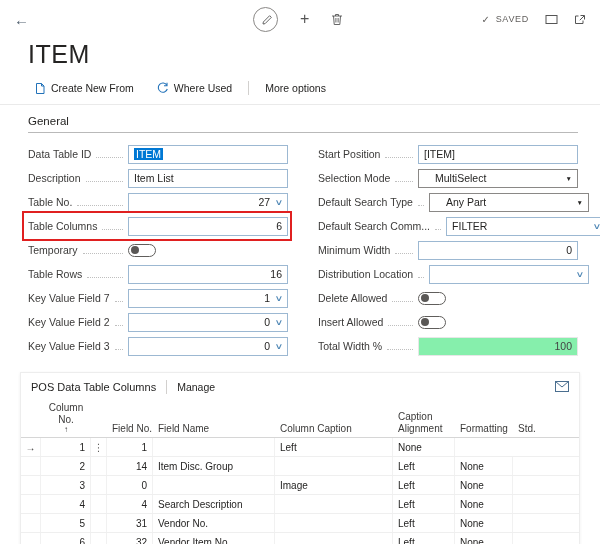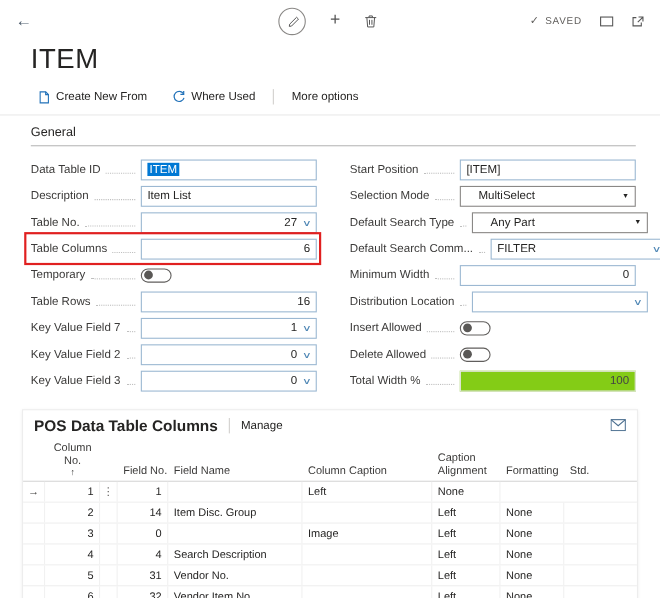--- a/index.html
+++ b/index.html
@@ -29,36 +29,36 @@
   .general { padding:0 22px 0 28px; }
   .sec-head { font-size:11.5px; font-weight:400; padding:10px 0 5px; border-bottom:1px solid #b9b9b9; }
   .fields { display:flex; gap:30px; margin-top:9px; }
   .fcol { flex:1; min-width:0; }
   .field { display:flex; align-items:center; height:24px; position:relative; }
   .flabel { font-size:10.5px; color:#3b3a39; white-space:nowrap; flex-shrink:0; }
   .leader { flex:1; border-bottom:1px dotted #bfbfbf; margin:0 5px; height:8px; min-width:6px; }
   .slot { width:160px; flex-shrink:0; display:flex; align-items:center; }
   .box { flex:1; height:19px; border:1px solid #9cb8d2; background:#fff; display:flex; align-items:center; padding:0 5px; font-size:10.5px; color:#252423; overflow:hidden; }
   .box.select { border-color:#8a8886;padding-left:16px; }
-  .box.readonly { background:#84cc16; border-color:#e7e7e7; color:#444; }
+  .box.readonly { background:#86efac; border-color:#e7e7e7; color:#444; }
   .box .val { white-space:nowrap; }
   .box.num .val { margin-left:auto; }
   .val.highlight { background:#0078d4; color:#fff; padding:0 2px; }
   .chev { margin-left:auto; color:#4f87b5; font-size:8px; transform:scaleX(1.5); flex-shrink:0; }
   .box.num .chev, .box.lookup .chev { margin-left:6px; }
   .box.num .chev { margin-left:6px; }
   .caret { margin-left:auto; color:#252423; font-size:6.5px; flex-shrink:0; }
   .toggle { width:28px; height:13px; border:1px solid #605e5c; border-radius:8px; position:relative; background:#fff; }
   .knob { position:absolute; left:2px; top:1.5px; width:8px; height:8px; border-radius:50%; background:#5a5856; }
   .redbox { position:absolute; left:-6px; right:-4px; top:-3px; bottom:-3px; border:2px solid #e02020; pointer-events:none; z-index:2; }
 
   
   .part { margin:14px 20px 0 20px; border:1px solid #ededed; box-shadow:0 1px 3px rgba(0,0,0,.07); background:#fff; }
   .part-head { display:flex; align-items:center; height:27px; padding:0 10px; }
-  .part-title { font-size:14px; font-weight:700; padding-right:10px; }
+  .part-title { font-size:11px; font-weight:400; padding-right:10px; }
   .manage { font-size:10.5px; color:#252423; padding:0 10px; }
   .part-head .icon-right { margin-left:auto; display:flex; }
 
   .grid { --cols:20px 50px 16px 46px 122px 118px 62px 58px 1fr; font-size:10px; padding-bottom:6px; }
   .ghead { display:grid; grid-template-columns:var(--cols); border-bottom:1px solid #d6d6d6; color:#3b3a39; align-items:end; padding:2px 0 3px; min-height:27px; }
   .gh { padding:0 5px; overflow:hidden; white-space:nowrap; line-height:1.15; }
   .gh.wrap { white-space:normal; }
   .gh.colno { text-align:center; white-space:normal; }
   .sort-arrow { display:block; font-size:8px; color:#3b3a39; }
   .trow { display:grid; grid-template-columns:var(--cols); height:19px; align-items:center; border-bottom:1px solid #efefef; }
@@ -295,31 +295,31 @@
           <span class="leader"></span>
           <div class="slot">
             <div class="box">
               <span class="val"></span>
               <span class="chev">∨</span>
             </div>
           </div>
         </div>
 
         <div class="field">
-          <span class="flabel">Insert Allowed</span>
+          <span class="flabel">Delete Allowed</span>
           <span class="leader"></span>
           <div class="slot">
             <div class="toggle">
                 <span class="knob"></span>
               </div>
           </div>
         </div>
 
         <div class="field">
-          <span class="flabel">Delete Allowed</span>
+          <span class="flabel">Insert Allowed</span>
           <span class="leader"></span>
           <div class="slot">
             <div class="toggle">
                 <span class="knob"></span>
               </div>
           </div>
         </div>
 
         <div class="field">
           <span class="flabel">Total Width %</span>

